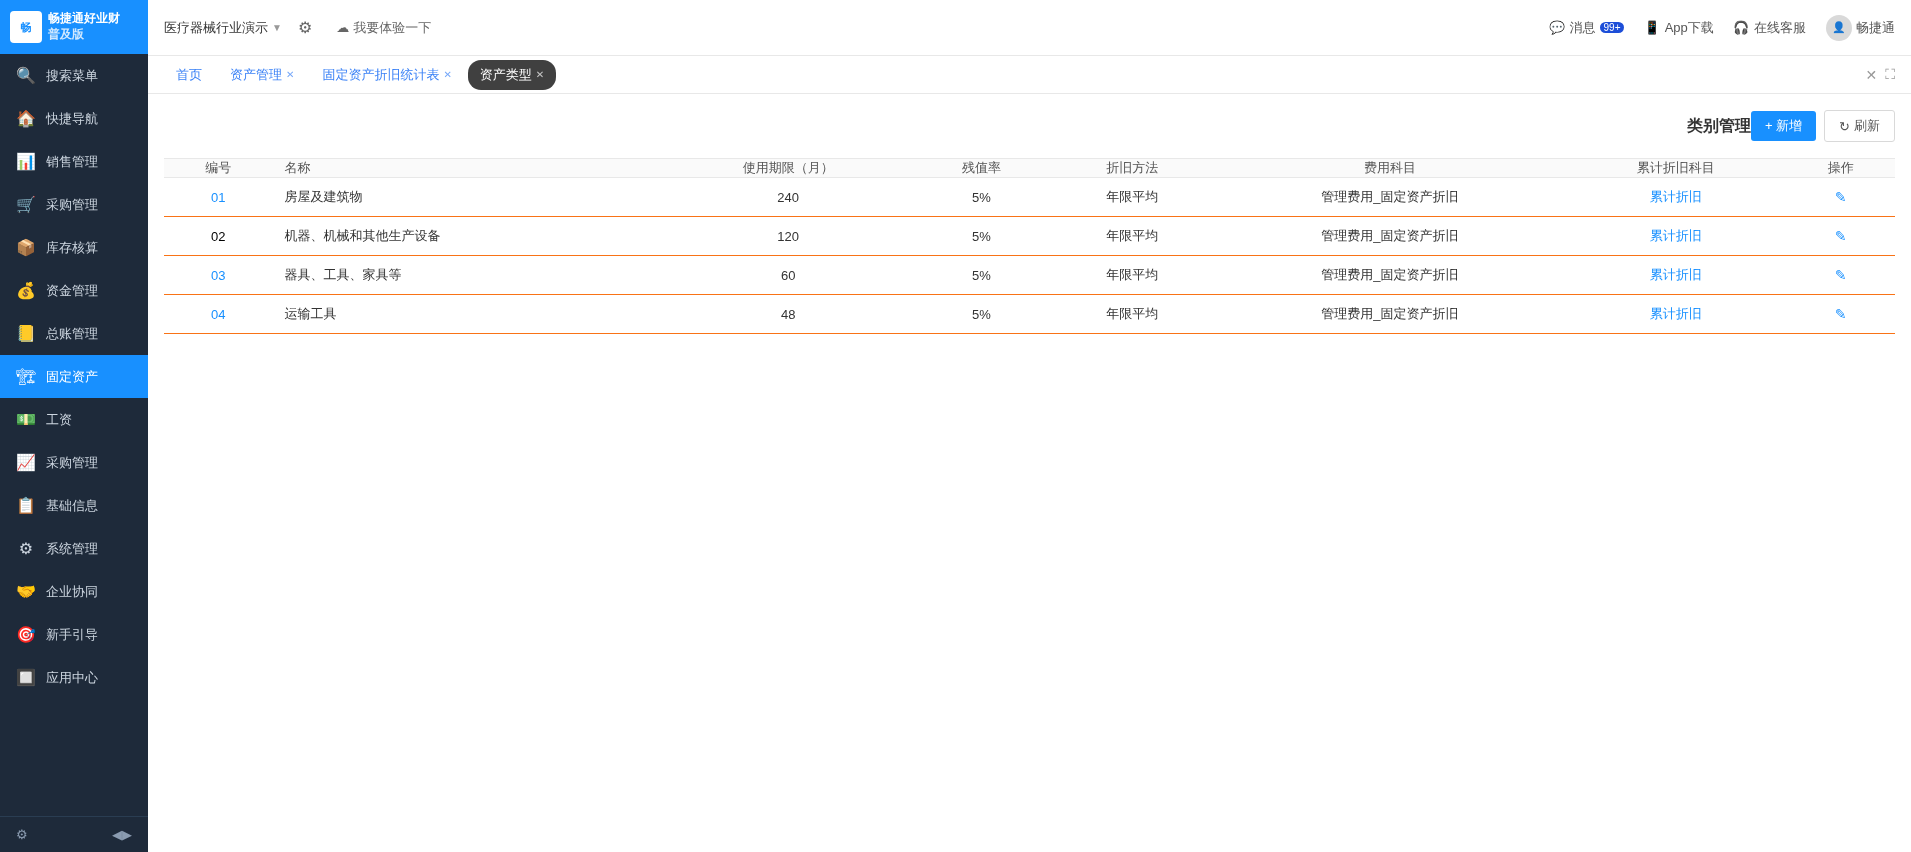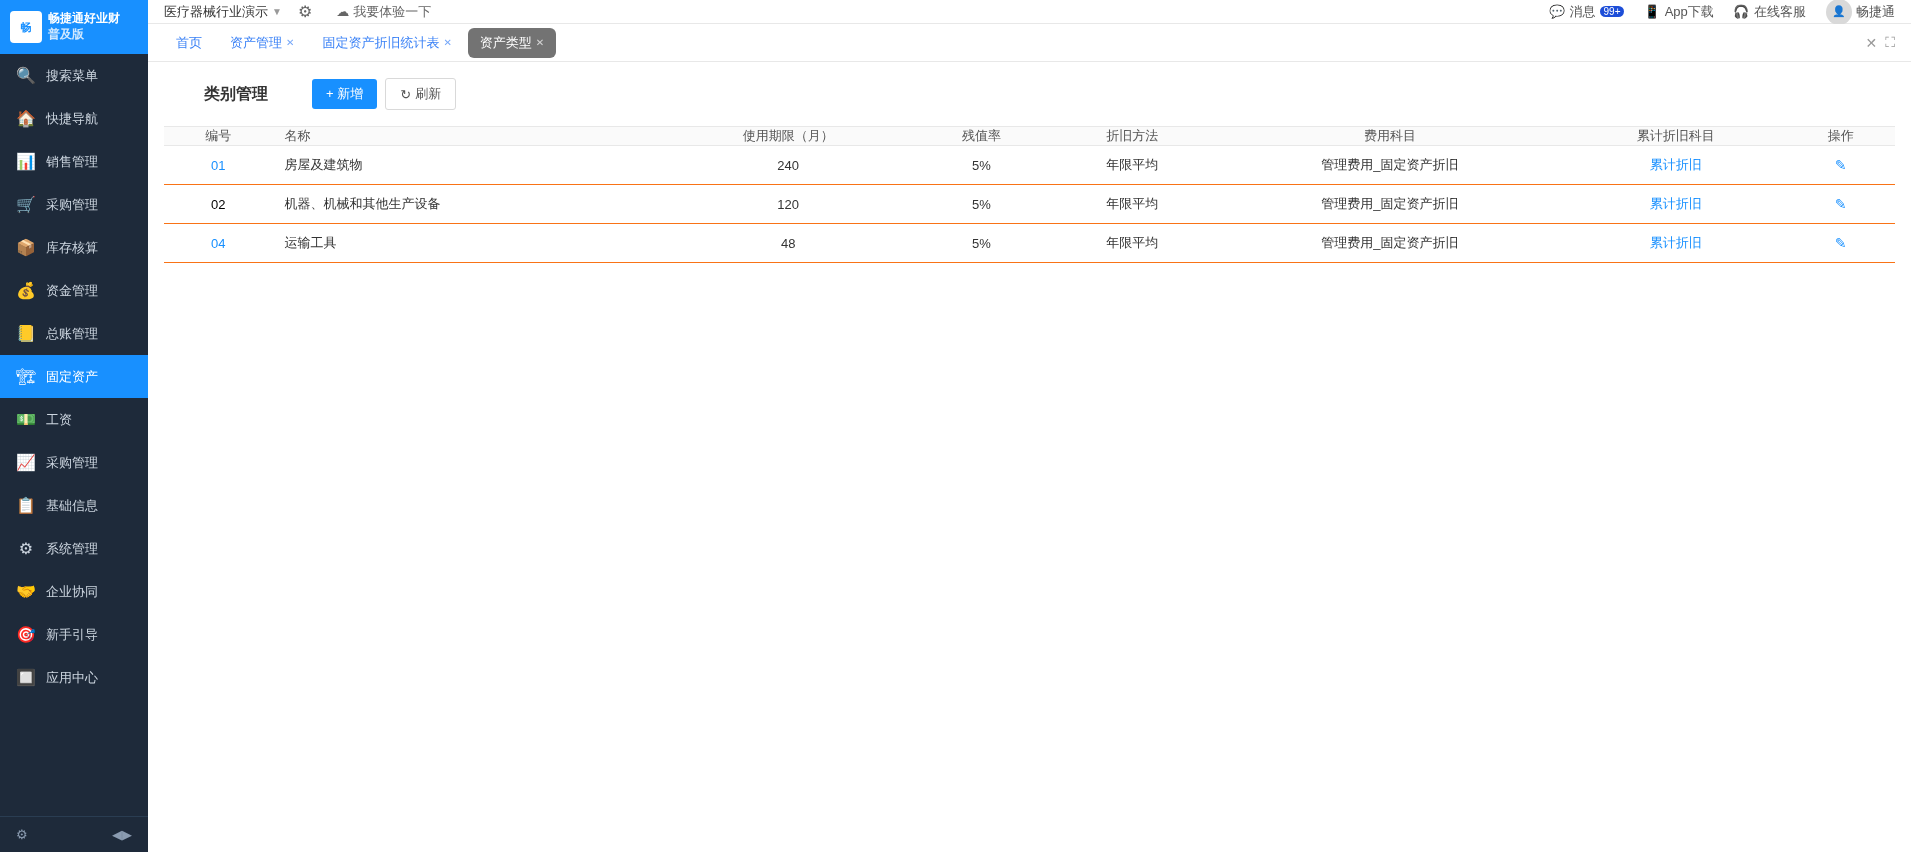--- a/index.html
+++ b/index.html
@@ -76,21 +76,21 @@
       flex: 1;
       display: flex;
       flex-direction: column;
       background: #f0f2f5;
       overflow: hidden;
     }
 
     
     .top-header {
       background: #fff;
-      height: 24px;
+      height: 56px;
       display: flex;
       align-items: center;
       justify-content: space-between;
       padding: 0 16px;
       border-bottom: 1px solid #e8e8e8;
     }
     .top-header-left {
       display: flex;
       align-items: center;
       gap: 8px;
@@ -156,23 +156,23 @@
       display: flex;
       align-items: center;
       gap: 4px;
       padding: 6px 12px;
       font-size: 13px;
       cursor: pointer;
       color: #3b82f6;
       border-radius: 2px;
     }
     .tab.active {
-      background: #737373;
+      background: #404040;
       color: #fff;
-      border-radius: 6px;
+      border-radius: 13px;
     }
     .tab-close { font-size: 10px; opacity: 0.7; cursor: pointer; }
 
     .tab-bar-actions {
       margin-left: auto;
       display: flex;
       align-items: center;
       gap: 8px;
     }
     .tab-action-icon { color: #999; cursor: pointer; font-size: 14px; }
@@ -181,34 +181,33 @@
     .content {
       flex: 1;
       padding: 16px;
       overflow: auto;
       background: #fff;
     }
 
     .page-header {
       display: flex;
       align-items: center;
-      justify-content: flex-start;
+      justify-content: flex-end;
       margin-bottom: 16px;
       margin-left: 40px;
     }
     .page-title {
       font-size: 16px;
       font-weight: bold;
       color: #333;
     }
     .header-actions {
       display: flex;
       align-items: center;
       gap: 8px;
-      padding-left: 44px;
     }
     .btn-primary {
       background: #1890ff;
       color: #fff;
       border: none;
       padding: 6px 14px;
       border-radius: 3px;
       cursor: pointer;
       font-size: 13px;
       display: flex; align-items: center; gap: 4px;
@@ -451,20 +450,30 @@
             <td style="color: #000000;">02</td>
             <td>机器、机械和其他生产设备</td>
             <td>120</td>
             <td>5%</td>
             <td>年限平均</td>
             <td>管理费用_固定资产折旧</td>
             <td style="color: rgb(24, 144, 255);">累计折旧</td>
             <td><span class="edit-icon">✎</span></td>
           </tr>
           <tr>
+            <td style="color: rgb(24, 144, 255);">03</td>
+            <td>器具、工具、家具等</td>
+            <td>60</td>
+            <td>5%</td>
+            <td>年限平均</td>
+            <td>管理费用_固定资产折旧</td>
+            <td style="color: rgb(24, 144, 255);">累计折旧</td>
+            <td><span class="edit-icon">✎</span></td>
+          </tr>
+          <tr>
             <td style="color: rgb(24, 144, 255);">04</td>
             <td>运输工具</td>
             <td>48</td>
             <td>5%</td>
             <td>年限平均</td>
             <td>管理费用_固定资产折旧</td>
             <td style="color: rgb(24, 144, 255);">累计折旧</td>
             <td><span class="edit-icon">✎</span></td>
           </tr>
         </tbody>

